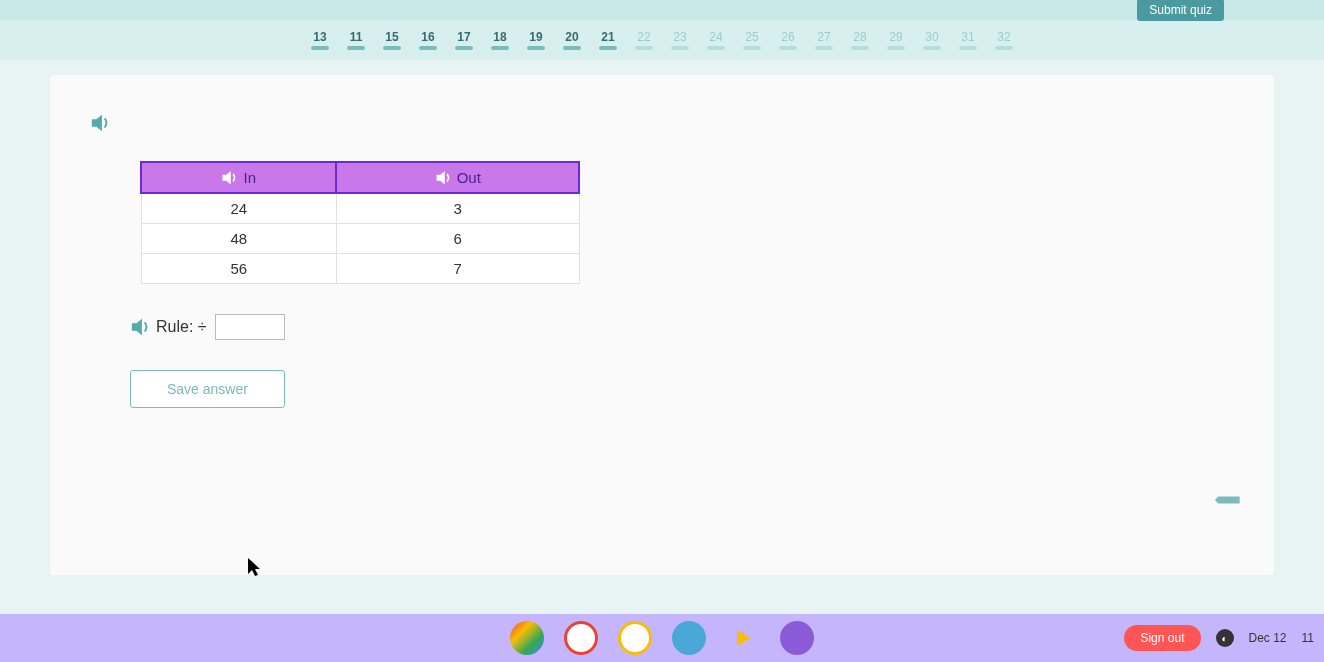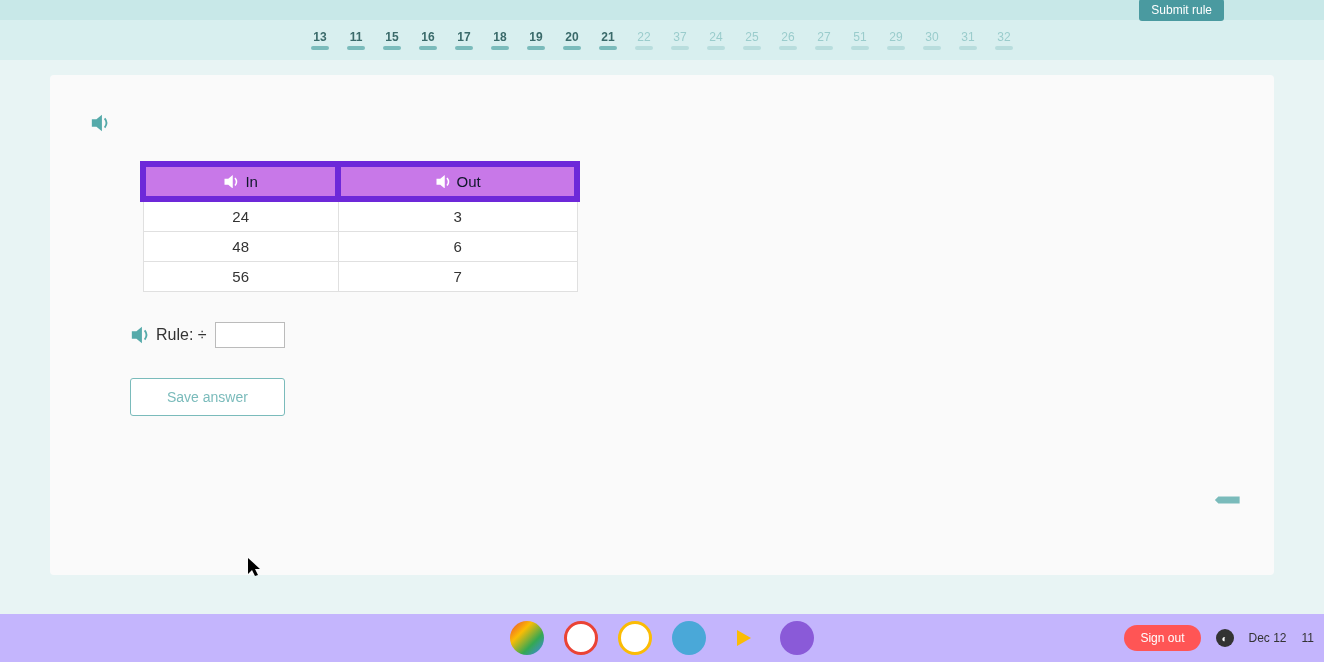--- a/index.html
+++ b/index.html
@@ -90,25 +90,25 @@
       height: 100%;
     }
     .io-table {
       border-collapse: collapse;
       width: 440px;
       margin-left: 50px;
       margin-bottom: 30px;
     }
     .io-table th {
       background: #c878e8;
-      color: #0f172a;
+      color: #4c1d95;
       padding: 6px;
       font-weight: normal;
       font-size: 15px;
-      border: 6px solid #6d28d9;
+      border: 2px solid #6d28d9;
     }
     .io-table td {
       border: 1px solid #e0e0e0;
       padding: 6px;
       text-align: center;
       font-size: 15px;
       color: #333;
       background: white;
     }
     .rule-row {
@@ -205,21 +205,21 @@
       top: 558px;
       width: 16px;
       height: 20px;
       z-index: 100;
     }
   </style>
 </head>
 <body>
 
 <div class="top-bar">
-  <div class="submit-quiz">Submit rule</div>
+  <div class="submit-quiz">Submit quiz</div>
 </div>
 
 <div class="question-nav">
   <div class="nav-item active">
       <span class="nav-num">13</span>
       <div class="nav-bar"></div>
     </div>
   <div class="nav-item active">
       <span class="nav-num">11</span>
       <div class="nav-bar"></div>
@@ -250,41 +250,41 @@
     </div>
   <div class="nav-item active">
       <span class="nav-num">21</span>
       <div class="nav-bar"></div>
     </div>
   <div class="nav-item faded">
       <span class="nav-num">22</span>
       <div class="nav-bar"></div>
     </div>
   <div class="nav-item faded">
-      <span class="nav-num">37</span>
+      <span class="nav-num">23</span>
       <div class="nav-bar"></div>
     </div>
   <div class="nav-item faded">
       <span class="nav-num">24</span>
       <div class="nav-bar"></div>
     </div>
   <div class="nav-item faded">
       <span class="nav-num">25</span>
       <div class="nav-bar"></div>
     </div>
   <div class="nav-item faded">
       <span class="nav-num">26</span>
       <div class="nav-bar"></div>
     </div>
   <div class="nav-item faded">
       <span class="nav-num">27</span>
       <div class="nav-bar"></div>
     </div>
   <div class="nav-item faded">
-      <span class="nav-num">51</span>
+      <span class="nav-num">28</span>
       <div class="nav-bar"></div>
     </div>
   <div class="nav-item faded">
       <span class="nav-num">29</span>
       <div class="nav-bar"></div>
     </div>
   <div class="nav-item faded">
       <span class="nav-num">30</span>
       <div class="nav-bar"></div>
     </div>

